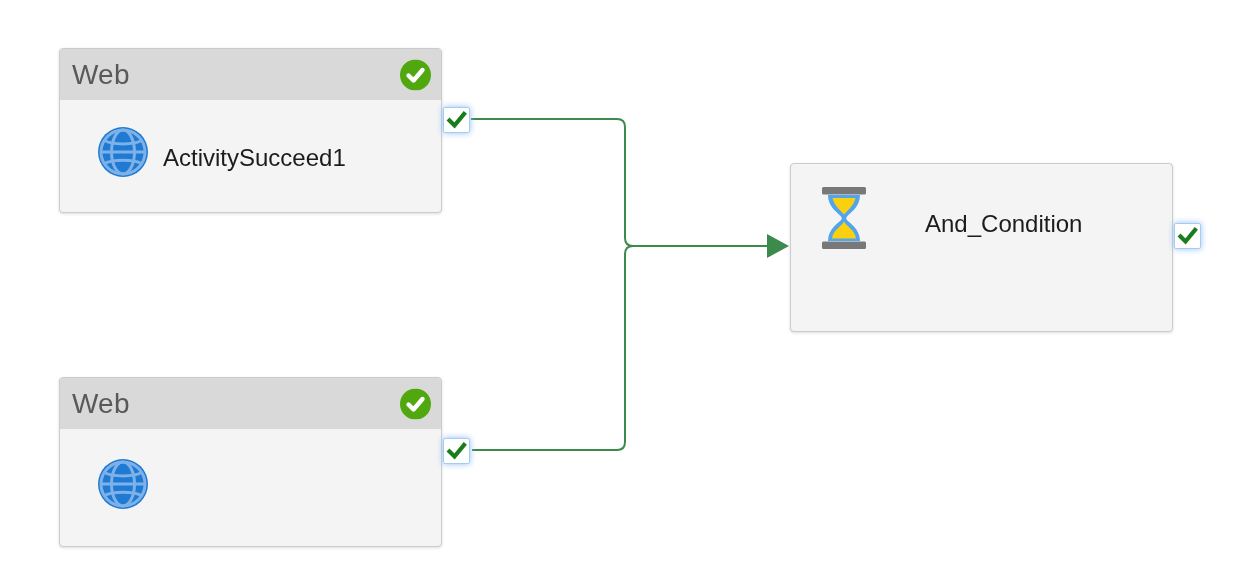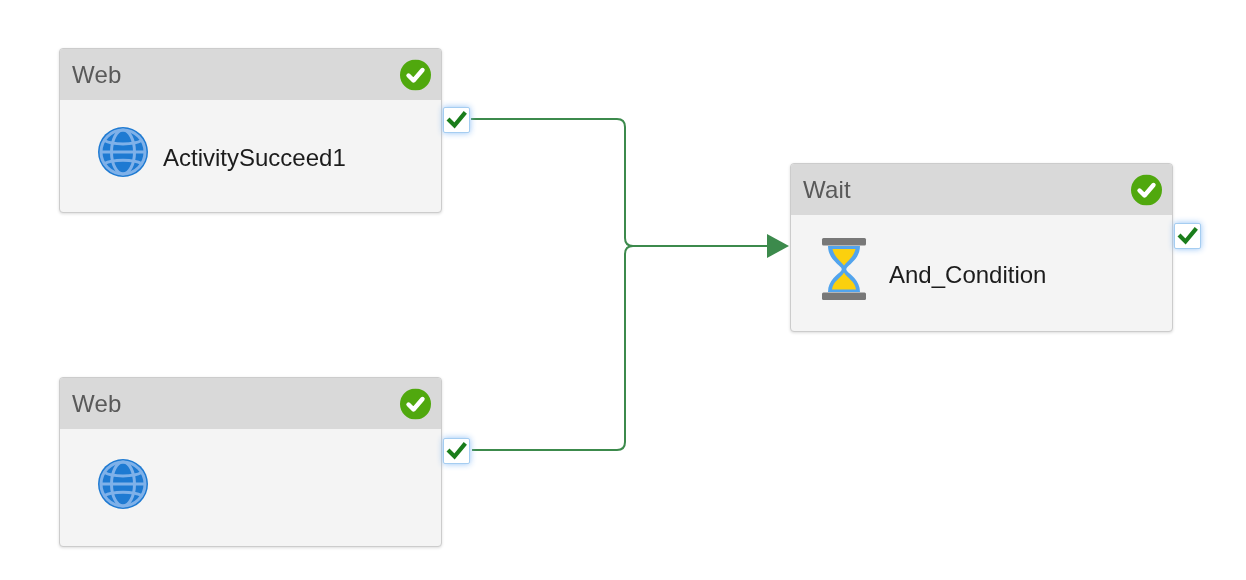--- a/index.html
+++ b/index.html
@@ -41,41 +41,41 @@
     position: relative;
     height: 51px;
     background: var(--header-bg, #d9d9d9);
     border-radius: 3px 3px 0 0;
     display: flex;
     align-items: center;
     padding: 0 12px;
     box-sizing: border-box;
   }
   .node-type {
-    font-size: 24px;
+    font-size: 28px;
     color: var(--header-text, #595959);
     letter-spacing: 0.2px;
   }
   .status-badge {
     position: absolute;
     right: 10px;
     top: 50%;
     transform: translateY(-50%);
     width: 31px;
     height: 31px;
     display: flex;
   }
   .node-body {
     display: flex;
     align-items: center;
     height: calc(100% - 51px);
     padding: 0 10px 8px 38px;
     box-sizing: border-box;
   }
-  .node-w .node-body { padding-left: 28px; }
+  .node-w .node-body { padding-left: 28px; gap: 36px; }
   .node-icon { display: flex; flex: none; }
   .node-name {
     margin-left: 15px;
     font-size: 24px;
     color: var(--name-text, #1c1c1c);
     white-space: nowrap;
     margin-top: 12px;
   }
   .node-w .node-name { margin-left: 20px; }
 
@@ -165,29 +165,20 @@
       </span>
     </div>
     <div class="port">
       <svg width="21" height="20" viewBox="0 0 21 20">
         <polyline points="3.5,10.5 8.5,15.5 18,4" fill="none" stroke="var(--port-check-green, #1a7d1b)" stroke-width="4.2" stroke-linecap="square" stroke-linejoin="miter"></polyline>
       </svg>
     </div>
   </div>
 
   <div class="node node-w">
-    <div class="node-header">
-      <span class="node-type">Wait</span>
-      <span class="status-badge">
-        <svg width="31" height="31" viewBox="0 0 31 31">
-          <circle cx="15.5" cy="15.5" r="15.5" fill="var(--badge-green, #50a80e)"></circle>
-          <polyline points="8.5,16 13.5,21 22.5,10.5" fill="none" stroke="#ffffff" stroke-width="4.4" stroke-linecap="round" stroke-linejoin="round"></polyline>
-        </svg>
-      </span>
-    </div>
     <div class="node-body">
       <span class="node-icon">
         <svg width="50" height="62" viewBox="0 0 50 62">
           <path d="M9 8 H41 C41 20 31 26 28 29.5 C27 30.8 27 31.8 28 33 C31 36.5 41 42 41 54 H9 C9 42 19 36.5 22 33 C23 31.8 23 30.8 22 29.5 C19 26 9 20 9 8 Z" fill="var(--hourglass-blue, #52a4ed)"></path>
           <path d="M13.5 11 H36.5 C34.5 19.5 27.5 24 25 27.5 C22.5 24 15.5 19.5 13.5 11 Z" fill="var(--hourglass-sand, #fbd00e)"></path>
           <path d="M25 34.5 C28 40 36 43 37 51.5 H13 C14 43 22 40 25 34.5 Z" fill="var(--hourglass-sand, #fbd00e)"></path>
           <rect x="3" y="0" width="44" height="7.5" rx="1.5" fill="var(--hourglass-frame, #787878)"></rect>
           <rect x="3" y="54.5" width="44" height="7.5" rx="1.5" fill="var(--hourglass-frame, #787878)"></rect>
         </svg>
       </span>

